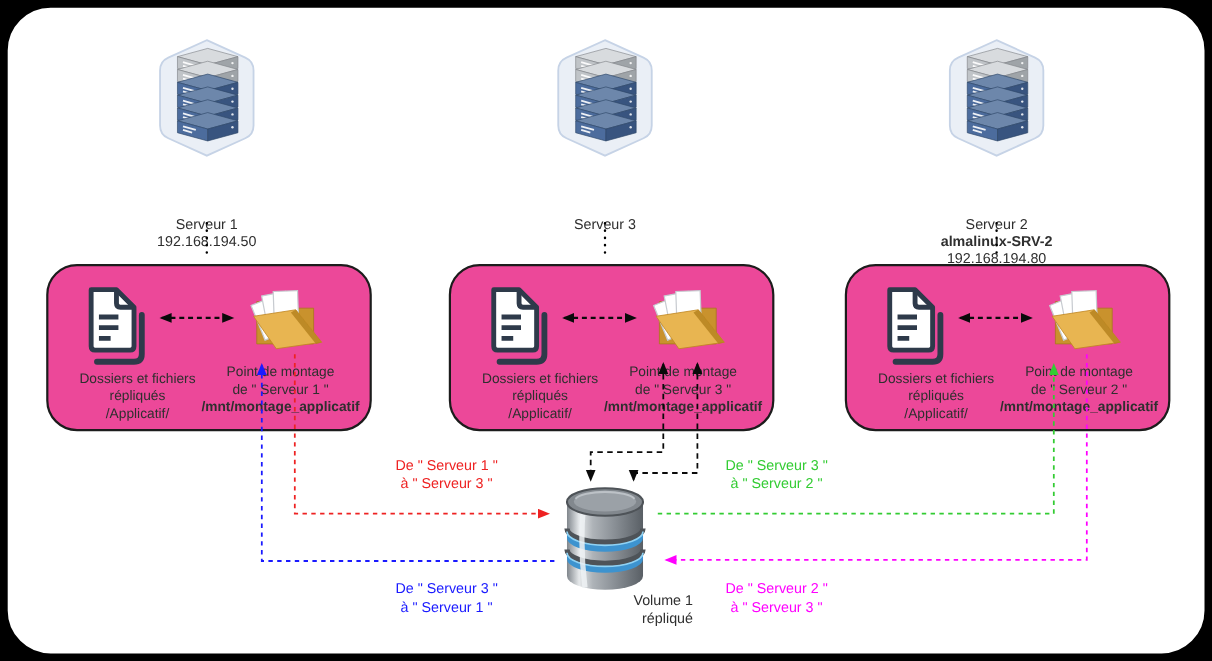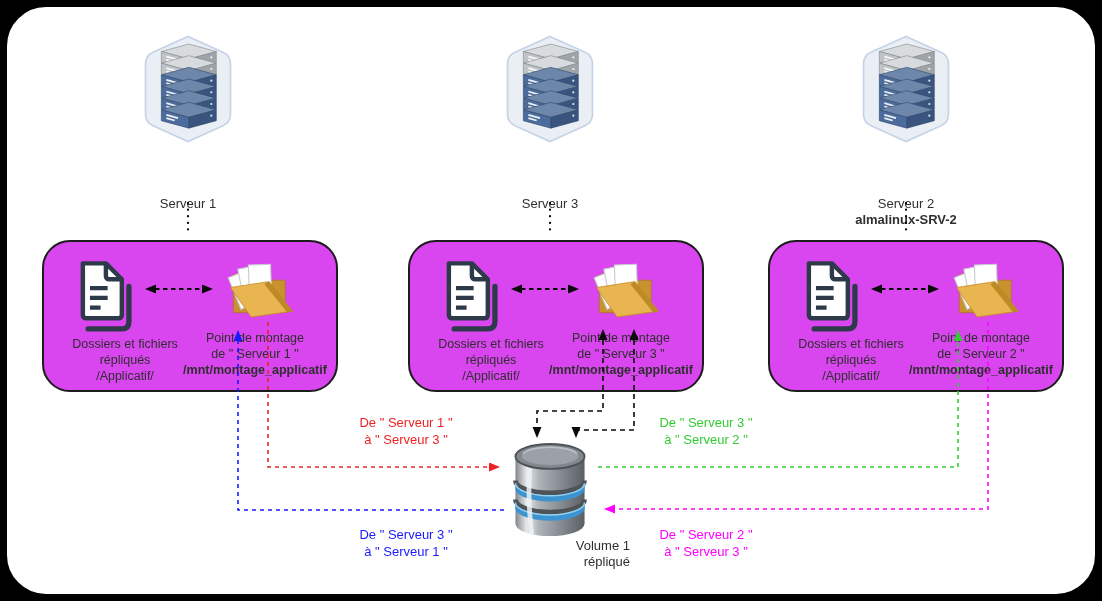--- a/index.html
+++ b/index.html
@@ -2,21 +2,21 @@
 <html><head>
 <meta charset="utf-8">
 <style>
   html,body{margin:0;padding:0;background:#000;}
   .canvas{position:relative;width:1102px;height:601px;background:#000;overflow:hidden;
           font-family:"Liberation Sans",sans-serif;color:#2f2f2f;}
   .panel{position:absolute;inset:0;background:#fff;border:7px solid #000;border-radius:46px;box-sizing:border-box;}
   .abs{position:absolute;}
   .srv-labels{position:absolute;width:240px;text-align:center;font-size:13px;line-height:15.5px;margin-top:48px;}
   .srv-labels .host{font-weight:bold;}
-  .repbox{position:absolute;top:240px;width:296px;height:152px;background:#d946ef;
+  .repbox{position:absolute;top:240px;width:296px;height:152px;background:#ec4899;
           border:2px solid #1c1c1c;border-radius:28px;box-sizing:border-box;}
   .boxtext{position:absolute;text-align:center;font-size:12.5px;line-height:16px;}
   .boxtext .b{font-weight:bold;}
   .flow{position:absolute;width:170px;text-align:center;font-size:13px;line-height:17px;}
   .flow-red{color:#ee2222;}
   .flow-green{color:#33cc33;}
   .flow-blue{color:#1a1aff;}
   .flow-magenta{color:#ff00ff;}
   .vol-label{position:absolute;width:160px;text-align:right;font-size:13px;line-height:16px;}
   svg.wires{position:absolute;inset:0;pointer-events:none;}
@@ -93,39 +93,41 @@
       </symbol>
     </defs>
   </svg>
 
   <div>
     <svg class="abs" style="left:138px;top:34px" width="100" height="110" viewBox="0 0 120 132">
         <use href="#sym-server"></use>
       </svg>
     <div class="srv-labels" style="left:68px;top:148px">
       <div>Serveur 1</div>
+      <div>192.168.194.50</div>
     </div>
   </div>
 
   <div>
     <svg class="abs" style="left:500px;top:34px" width="100" height="110" viewBox="0 0 120 132">
         <use href="#sym-server"></use>
       </svg>
     <div class="srv-labels" style="left:430px;top:148px">
       <div>Serveur 3</div>
     </div>
   </div>
 
   <div>
     <svg class="abs" style="left:856px;top:34px" width="100" height="110" viewBox="0 0 120 132">
         <use href="#sym-server"></use>
       </svg>
     <div class="srv-labels" style="left:786px;top:148px">
       <div>Serveur 2</div>
       <div class="host">almalinux-SRV-2</div>
+      <div>192.168.194.80</div>
     </div>
   </div>
 
   <div class="repbox" style="left:42px">
     <svg class="abs" style="left:30px;top:12px" width="62" height="86" viewBox="0 0 70 84">
         <use href="#sym-docs"></use>
       </svg>
     <svg class="abs" style="left:180px;top:16px" width="72" height="62" viewBox="0 0 96 84">
         <use href="#sym-folder"></use>
       </svg>

